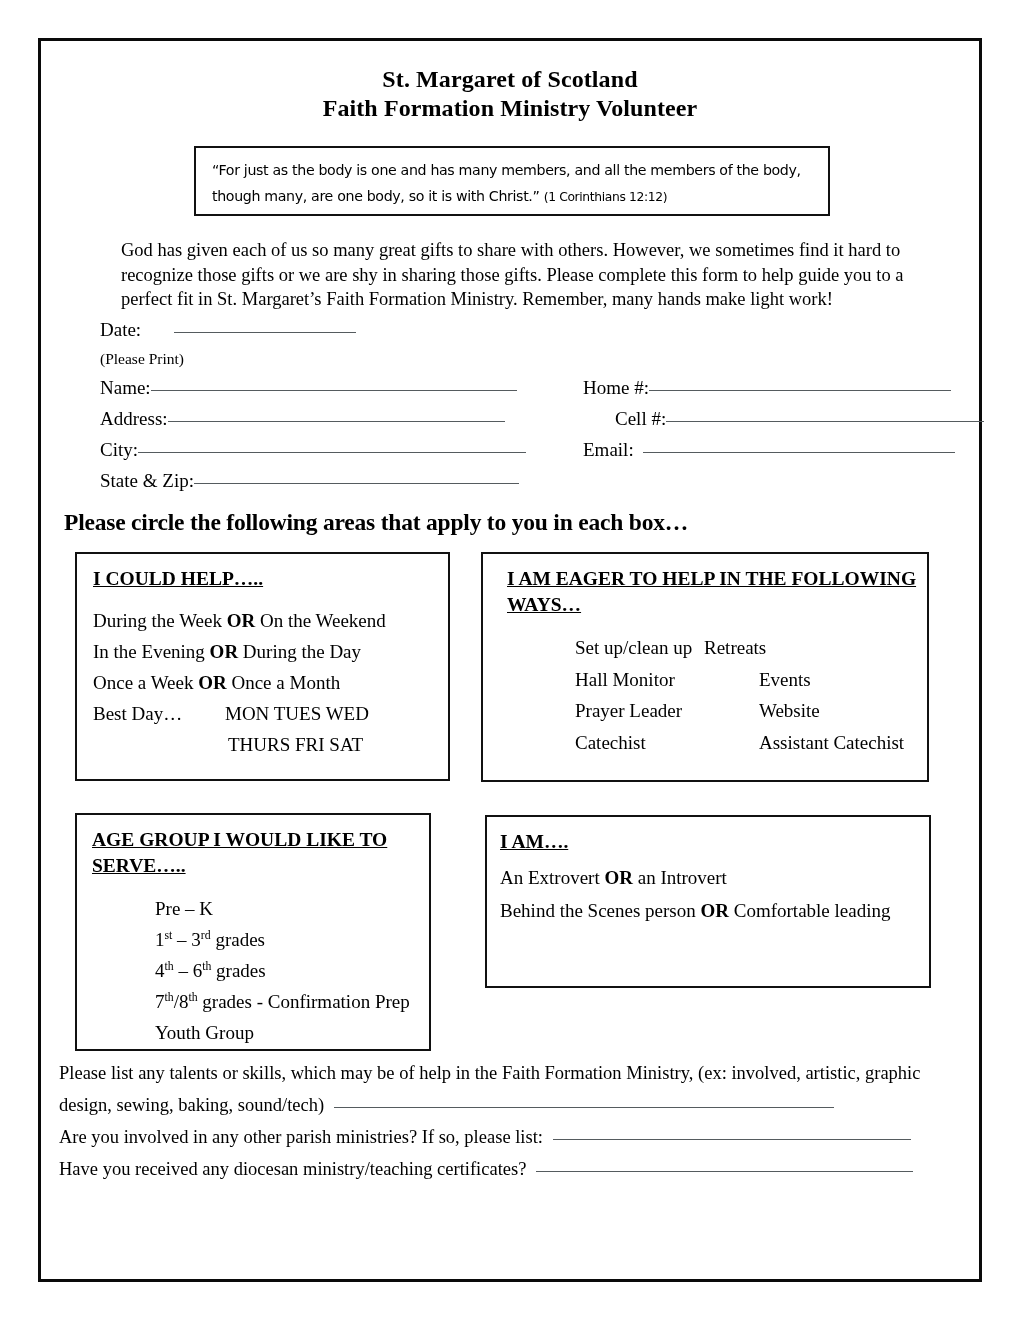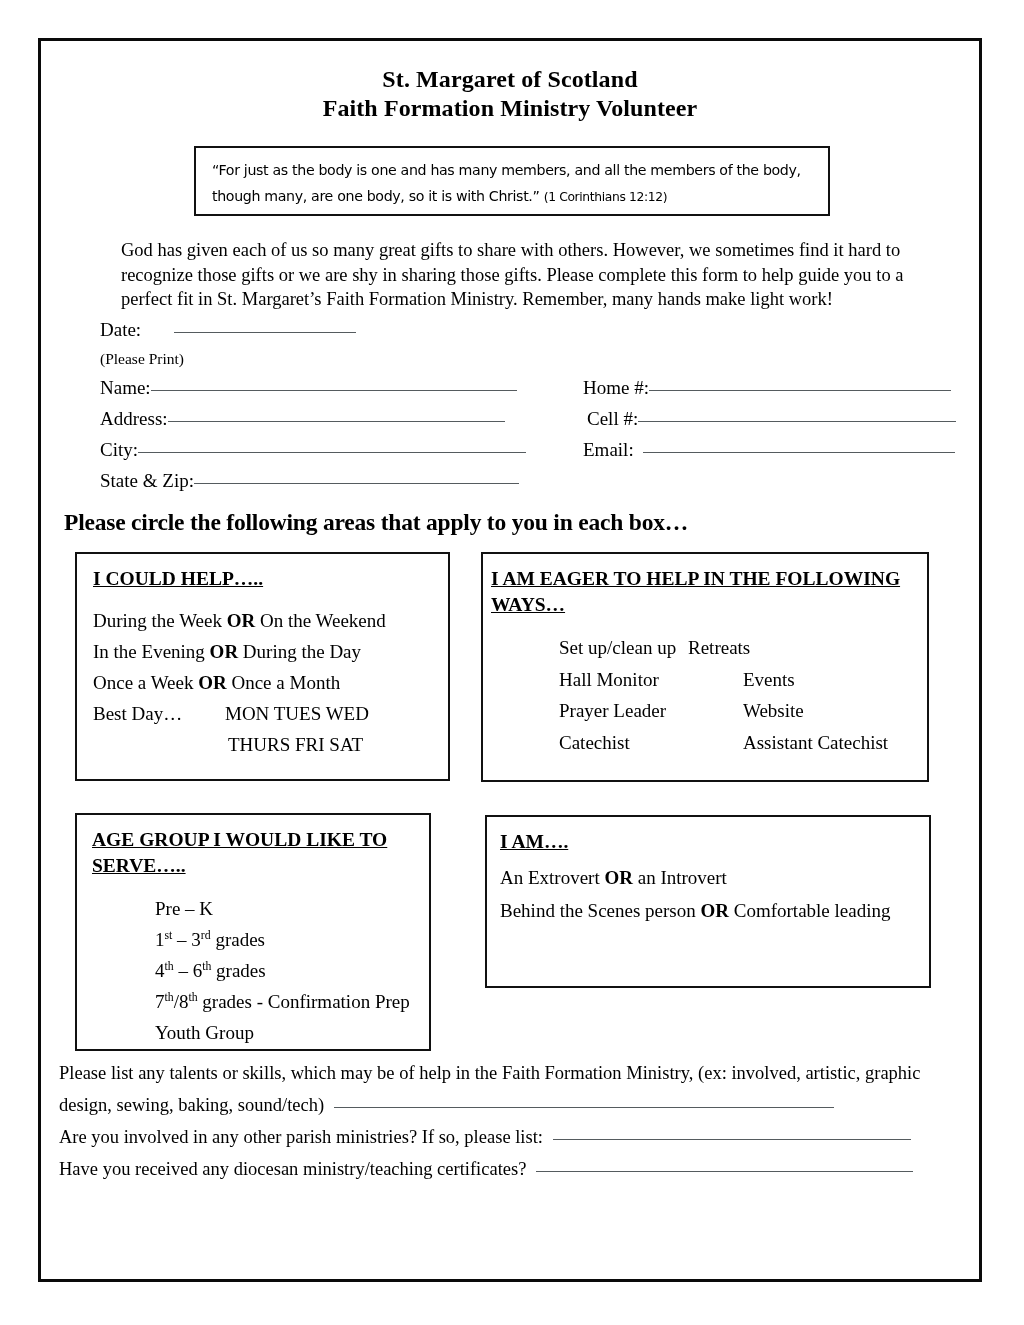--- a/index.html
+++ b/index.html
@@ -137,21 +137,21 @@
   #box-could-help {
     left: 34px; top: 511px; width: 375px; height: 229px;
     padding: 12px 0 0 16px;
   }
   #box-could-help .box-body { margin-top: 13px; }
   #box-could-help .days-indent { padding-left: 135px; }
   #box-could-help .best-day-label { display: inline-block; width: 132px; }
 
   #box-eager {
     left: 440px; top: 511px; width: 448px; height: 230px;
-    padding: 12px 0 0 8px;
+    padding: 12px 0 0 24px;
   }
   #box-eager .box-title { display: block; width: 416px; }
   #box-eager .ways { margin-top: 14px; margin-left: 68px; }
   #box-eager .ways .row {
     line-height: 31.5px;
     display: block;
     position: relative;
     height: 31.5px;
   }
   #box-eager .c1 { position: absolute; left: 0; }
@@ -223,21 +223,21 @@
         <span class="lbl">Home #:</span>
         <span class="rule" style="width:302px;"></span>
       </div>
     </div>
 
     <div class="field-row">
       <div class="fld" style="left:41px;">
         <span class="lbl">Address:</span>
         <span class="rule" style="width:337px;"></span>
       </div>
-      <div class="fld" style="left:528px;">
+      <div class="fld" style="left:556px;">
         <span class="lbl">Cell #:</span>
         <span class="rule" style="width:318px;"></span>
       </div>
     </div>
 
     <div class="field-row">
       <div class="fld" style="left:41px;">
         <span class="lbl">City:</span>
         <span class="rule" style="width:388px;"></span>
       </div>

